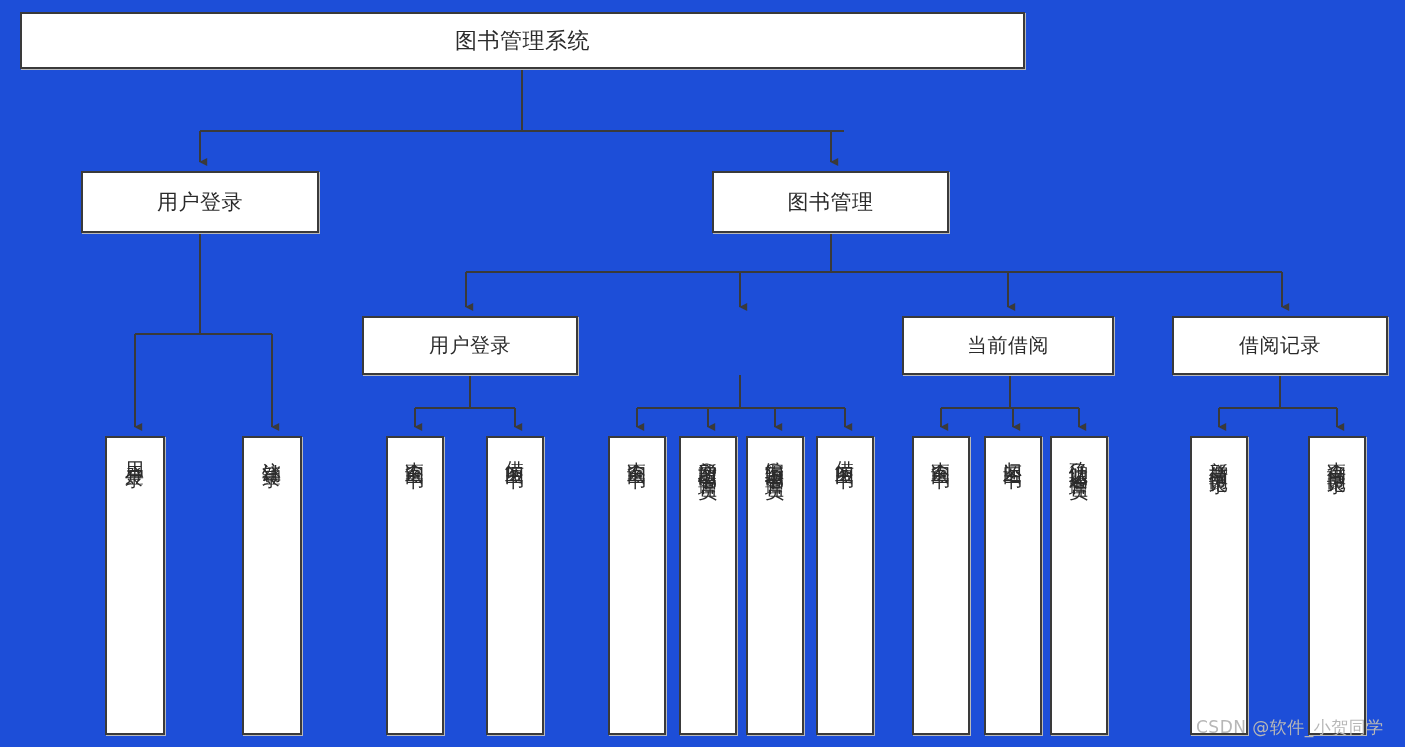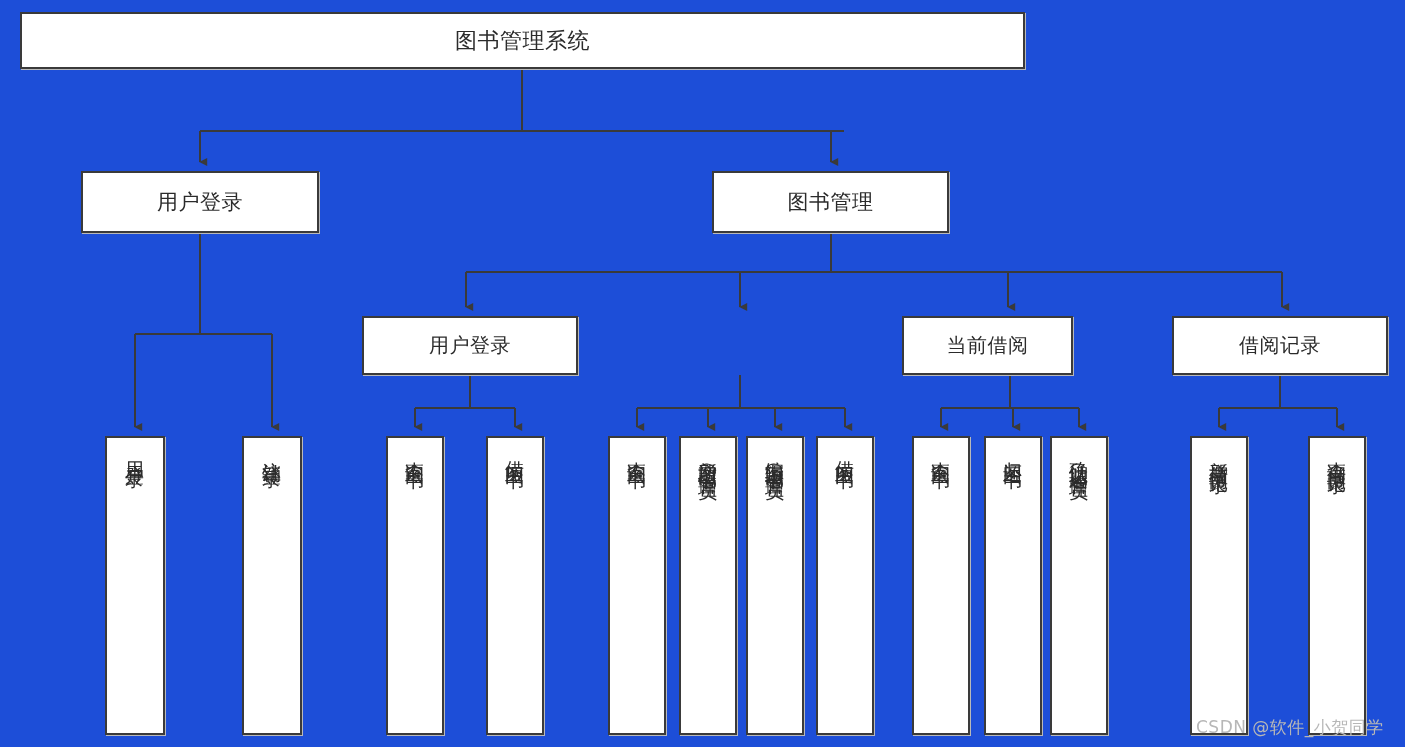--- a/index.html
+++ b/index.html
@@ -132,21 +132,21 @@
   <div class="node level2" style="left: 81px; top: 171px; width: 238px; height: 62px;">
     <span class="label">用户登录</span>
   </div>
   <div class="node level2" style="left: 712px; top: 171px; width: 237px; height: 62px;">
     <span class="label">图书管理</span>
   </div>
 
   <div class="node level3" style="left: 362px; top: 316px; width: 216px; height: 59px;">
     <span class="label">用户登录</span>
   </div>
-  <div class="node level3" style="left: 902px; top: 316px; width: 171px; height: 59px; justify-content: center;">
+  <div class="node level3" style="left: 902px; top: 316px; width: 212px; height: 59px; justify-content: center;">
     <span class="label">当前借阅</span>
   </div>
   <div class="node level3" style="left: 1172px; top: 316px; width: 216px; height: 59px;">
     <span class="label">借阅记录</span>
   </div>
 
   <div class="node leaf vertical" style="left: 105px; top: 436px; width: 60px; height: 299px;">
     <span class="label">用户登录</span>
   </div>
   <div class="node leaf vertical" style="left: 242px; top: 436px; width: 60px; height: 299px;">

